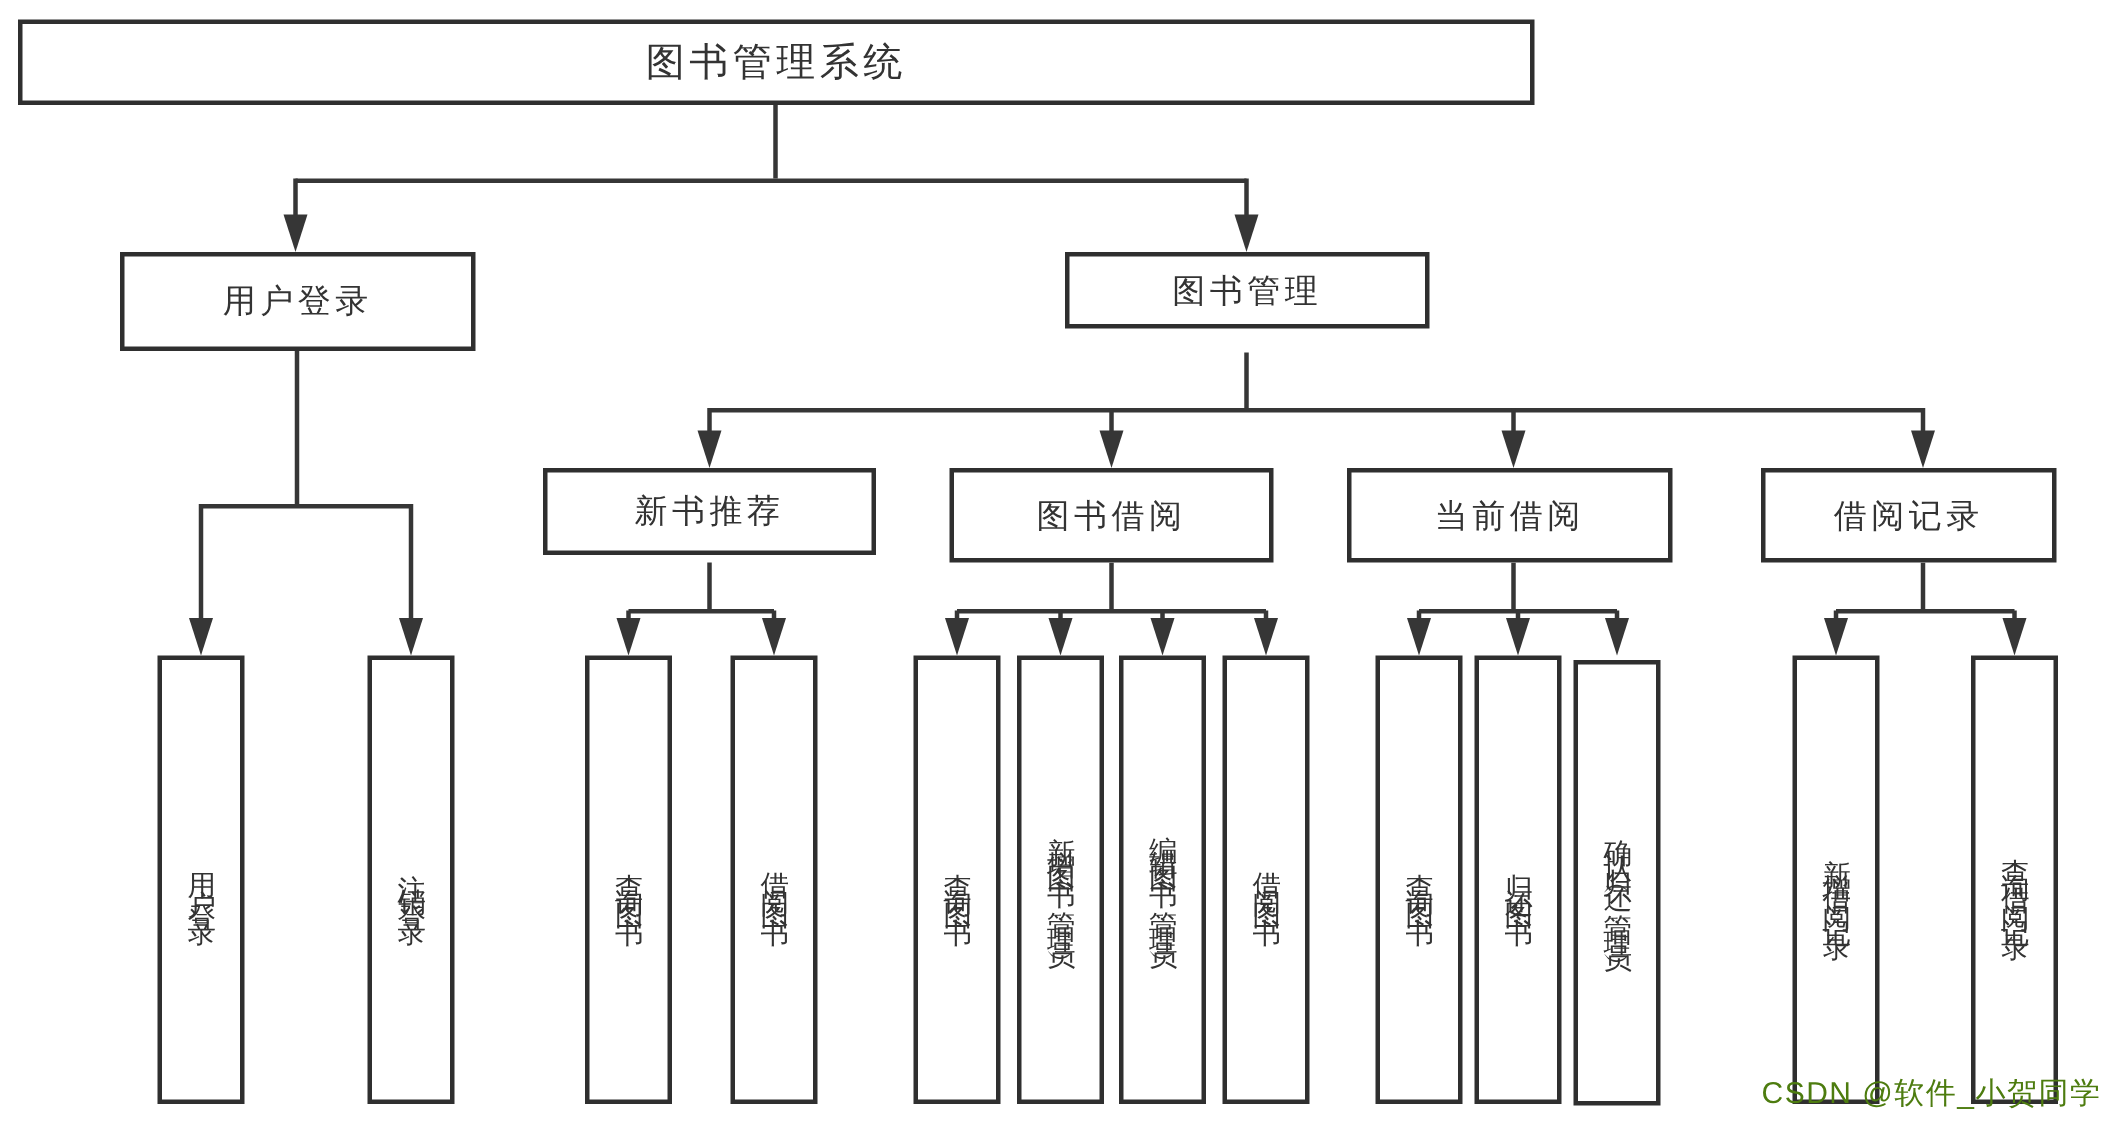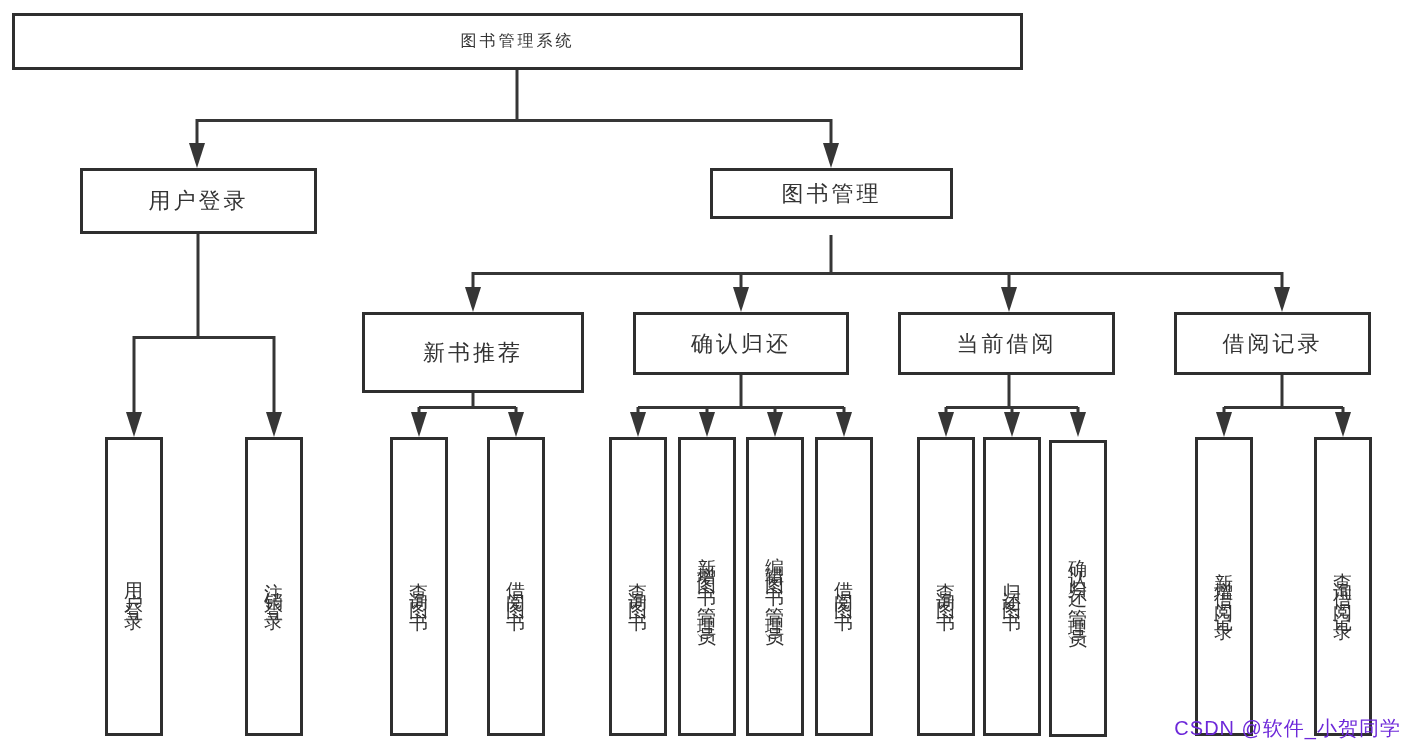--- a/index.html
+++ b/index.html
@@ -14,35 +14,35 @@
   .node {
     position:absolute;
     box-sizing:border-box;
     border:3px solid #2f2f2f;
     background:#ffffff;
     display:flex; align-items:center; justify-content:center;
     color:#333333;
     z-index:2;
   }
   .node.h span { font-size:22px; letter-spacing:3px; white-space:nowrap; }
-  .node.root span { font-size:16px; }
+  .node.root span { font-size:26px; }
   .node.v .vtext {
     writing-mode:vertical-rl;
     text-orientation:mixed;
     font-size:19px;
     letter-spacing:10px;
     line-height:1;
     color:#333333;
   }
   .watermark {
     position:absolute;
     right:4px; bottom:5px;
     font-size:20px;
     letter-spacing:1px;
-    color:#6d28d9;
+    color:#4d7c0f;
     z-index:5;
     white-space:nowrap;
   }
 </style>
 </head>
 <body>
 
 <div class="canvas">
 
   <svg class="connectors" width="1405" height="747">
@@ -139,25 +139,25 @@
     <span>图书管理系统</span>
   </div>
 
   <div class="node h" style="left:80px;top:168px;width:237px;height:66px">
     <span>用户登录</span>
   </div>
   <div class="node h" style="left:710px;top:168px;width:243px;height:51px">
     <span>图书管理</span>
   </div>
 
-  <div class="node h" style="left:362px;top:312px;width:222px;height:81px">
+  <div class="node h" style="left:362px;top:312px;width:222px;height:58px">
     <span>新书推荐</span>
   </div>
   <div class="node h" style="left:633px;top:312px;width:216px;height:63px">
-    <span>确认归还</span>
+    <span>图书借阅</span>
   </div>
   <div class="node h" style="left:898px;top:312px;width:217px;height:63px">
     <span>当前借阅</span>
   </div>
   <div class="node h" style="left:1174px;top:312px;width:197px;height:63px">
     <span>借阅记录</span>
   </div>
 
   <div class="node v" style="left:105px;top:437px;width:58px;height:299px">
     <span class="vtext">用户登录</span>

